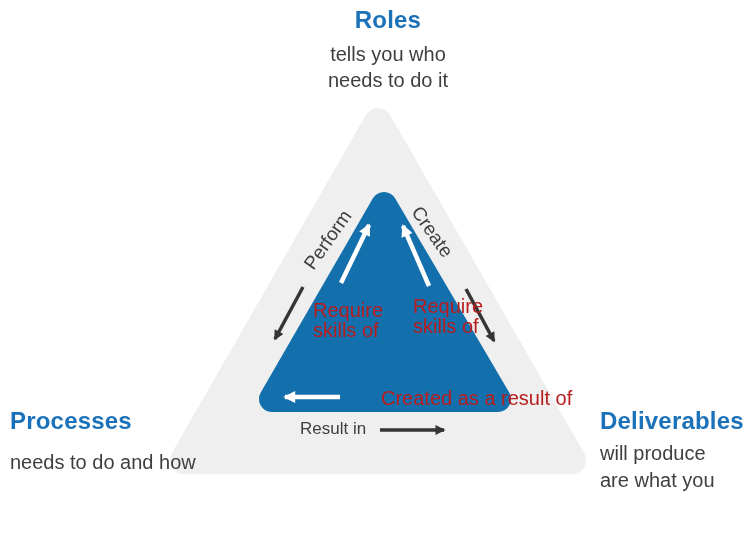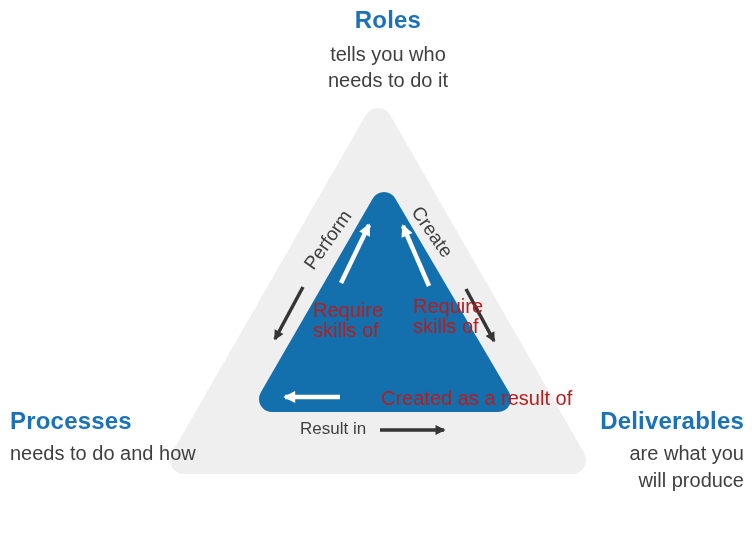--- a/index.html
+++ b/index.html
@@ -15,22 +15,22 @@
   .corner-title{
     font-size:24px;font-weight:700;color:#1b72b8;letter-spacing:0.2px;
   }
   .corner-line{
     font-size:20px;color:#3f3f3f;line-height:27px;
   }
   .top-block{left:288px;top:6px;width:200px;text-align:center;}
   .top-block .corner-title{margin-bottom:7px;}
   .top-block .corner-line{line-height:26px;}
   .left-block{left:10px;top:407px;width:215px;text-align:left;}
-  .left-block .corner-title{margin-bottom:5px;}
-  .right-block{left:600px;top:407px;width:144px;text-align:right;}
+  .left-block .corner-title{margin-bottom:14px;}
+  .right-block{left:600px;top:407px;width:144px;text-align:left;}
   .right-block .corner-title{margin-bottom:5px;}
   .edge-label{
     position:absolute;font-size:19px;color:#3f3f3f;white-space:nowrap;
   }
   .perform{left:328px;top:240px;transform:translate(-50%,-50%) rotate(-55deg);}
   .create{left:432px;top:232px;transform:translate(-50%,-50%) rotate(55deg);}
   .inner-label{
     position:absolute;color:#b91c1c;font-size:20px;line-height:20px;white-space:nowrap;
   }
   .require-left{left:313px;top:300px;}
@@ -77,22 +77,22 @@
     <div class="corner-line">needs to do it</div>
   </div>
 
   <div class="label left-block">
     <div class="corner-title">Processes</div>
     <div class="corner-line">needs to do and how</div>
   </div>
 
   <div class="label right-block">
     <div class="corner-title">Deliverables</div>
+    <div class="corner-line">will produce</div>
     <div class="corner-line">are what you</div>
-    <div class="corner-line">will produce</div>
   </div>
 
   <div class="edge-label perform">Perform</div>
   <div class="edge-label create">Create</div>
 
   <div class="inner-label require-left">
     <div>Require</div>
     <div>skills of</div>
   </div>
   <div class="inner-label require-right">

